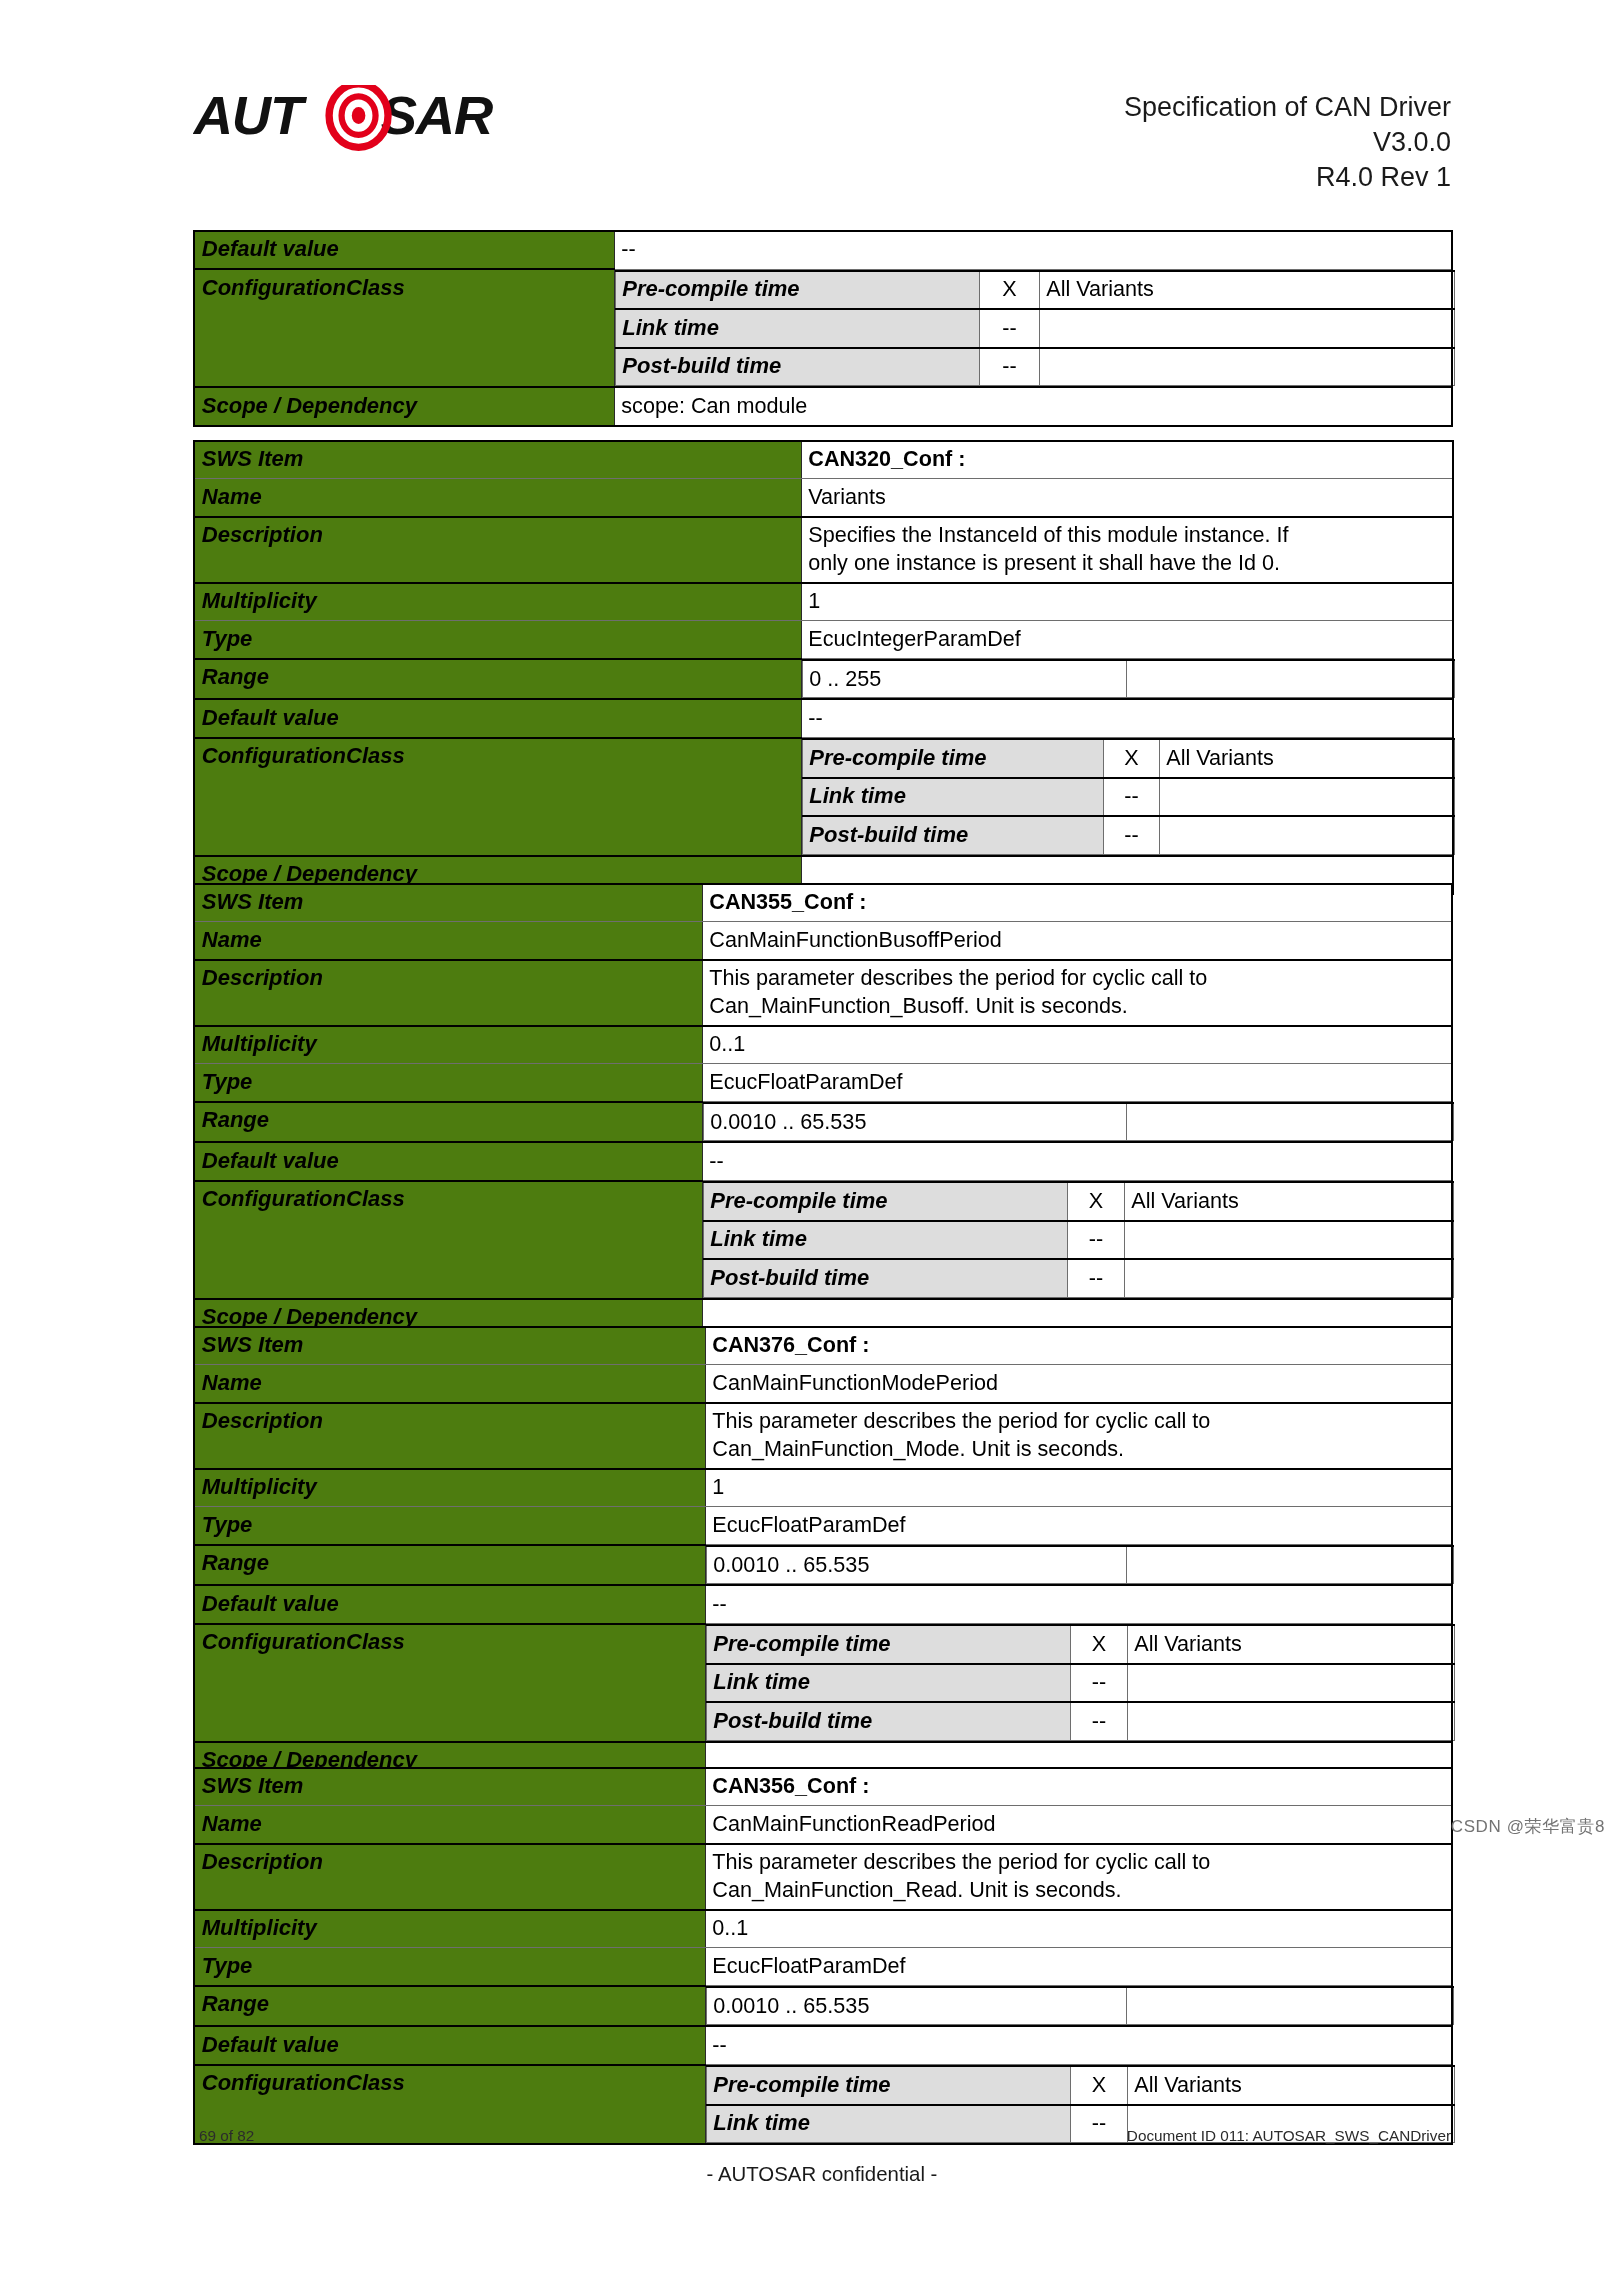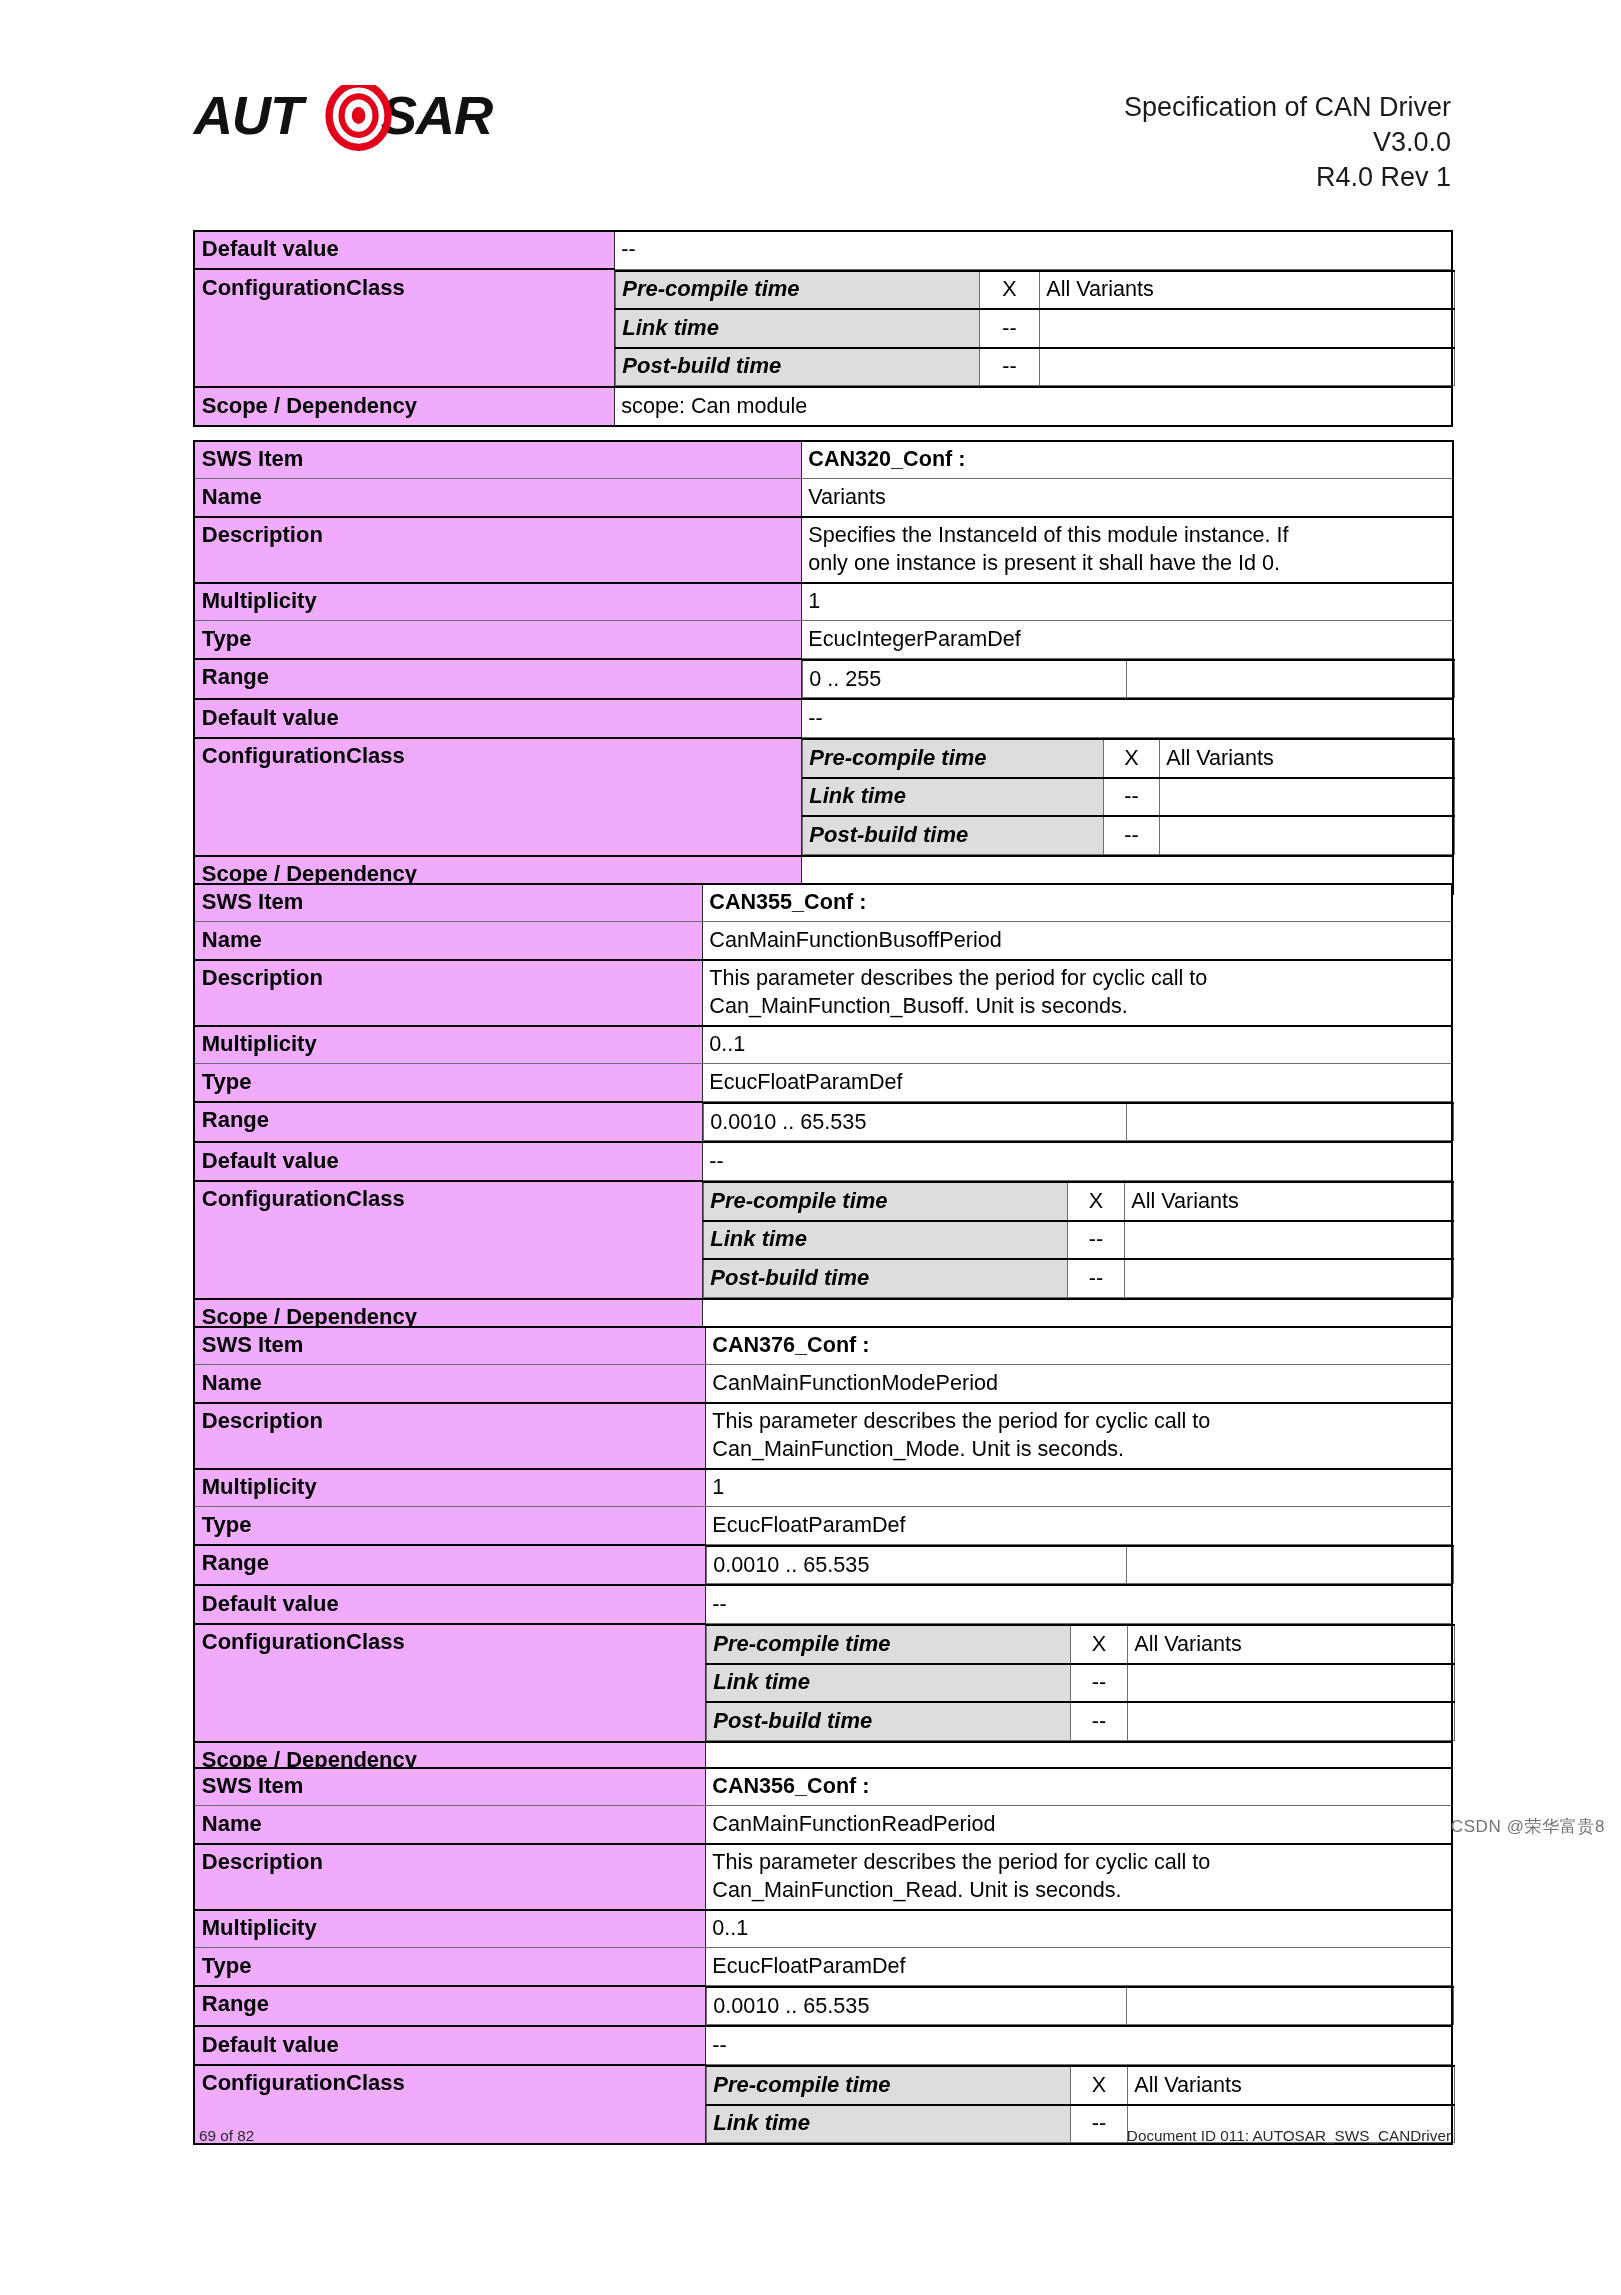--- a/index.html
+++ b/index.html
@@ -68,22 +68,23 @@
     padding: 3.4px 5.7px 4.5px 6.8px;
     font-size: 21.6px;
     line-height: 1.30;
     vertical-align: top;
     background: #ffffff;
     color: #000000;
     height: 28px;
     box-sizing: border-box;
   }
   .tbl td.lbl {
-    background: #f0abfc;
+    background: #4d7c0f;
     font-weight: bold;
+    font-style: italic;
     font-size: 22px;
     border-right: 1.7px solid #2a2a2a;
   }
   .tbl td.sub {
     background: #dddddd;
     font-weight: bold;
     font-style: italic;
     font-size: 22px;
   }
   .tbl td.bold {
@@ -553,18 +554,19 @@
         </td>
       </tr>
     </tbody>
   </table>
 
   <div class="footer" style="top:2127px;">
     <div class="footer-row">
       <span class="f-left">69 of 82</span>
       <span class="f-right">Document ID 011: AUTOSAR_SWS_CANDriver</span>
     </div>
+    <div class="f-center">- AUTOSAR confidential -</div>
   </div>
 
   <div class="watermark">CSDN @荣华富贵8</div>
 
 </div>
 
 
 </body></html>

